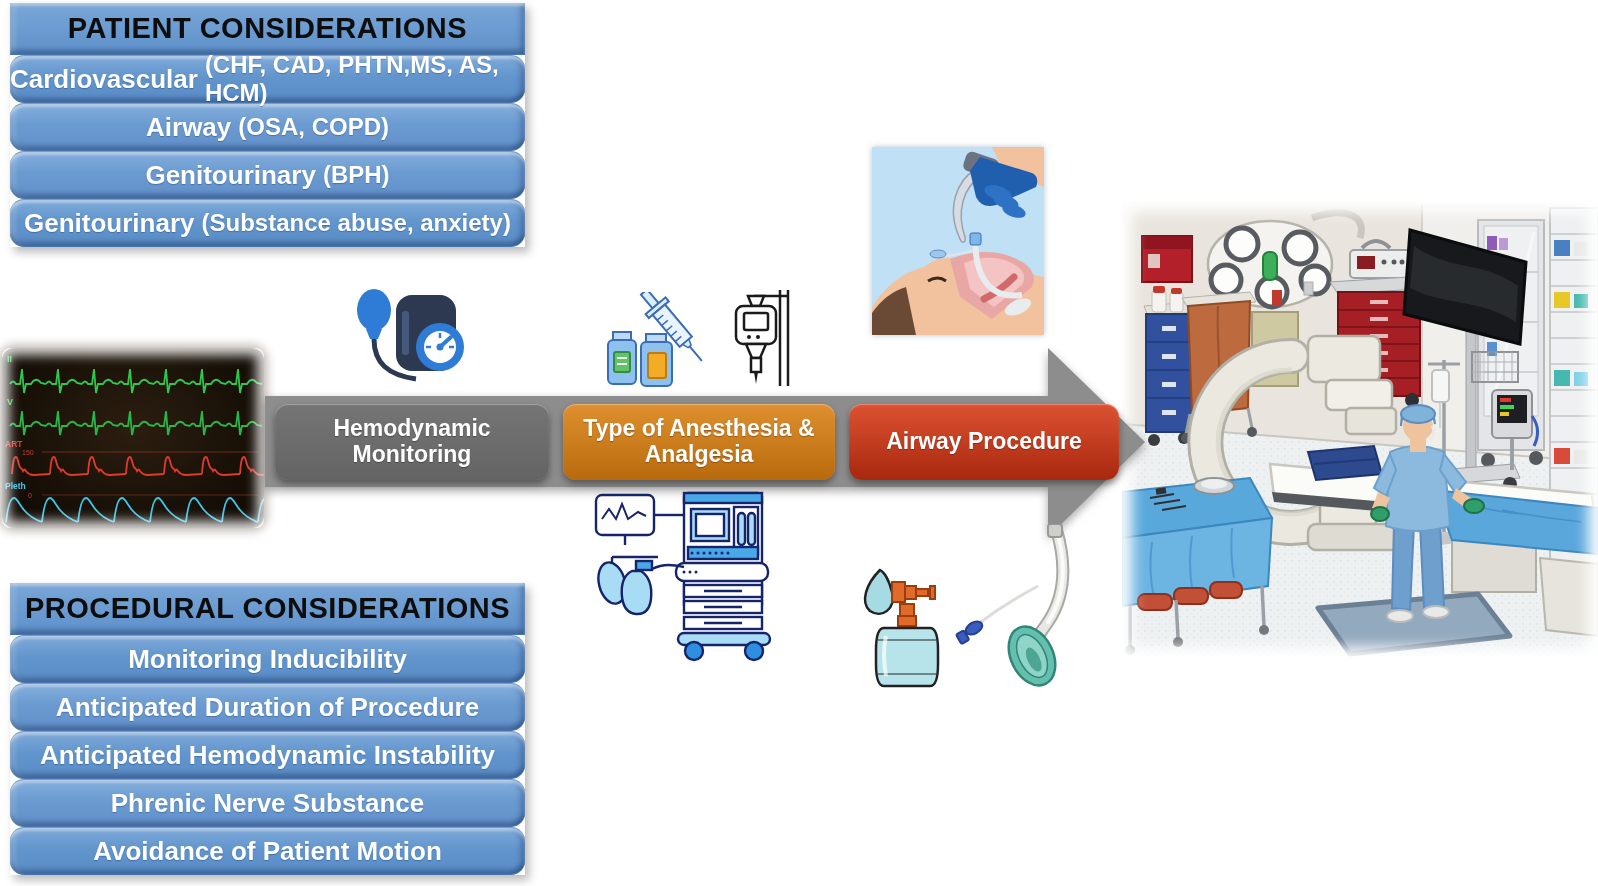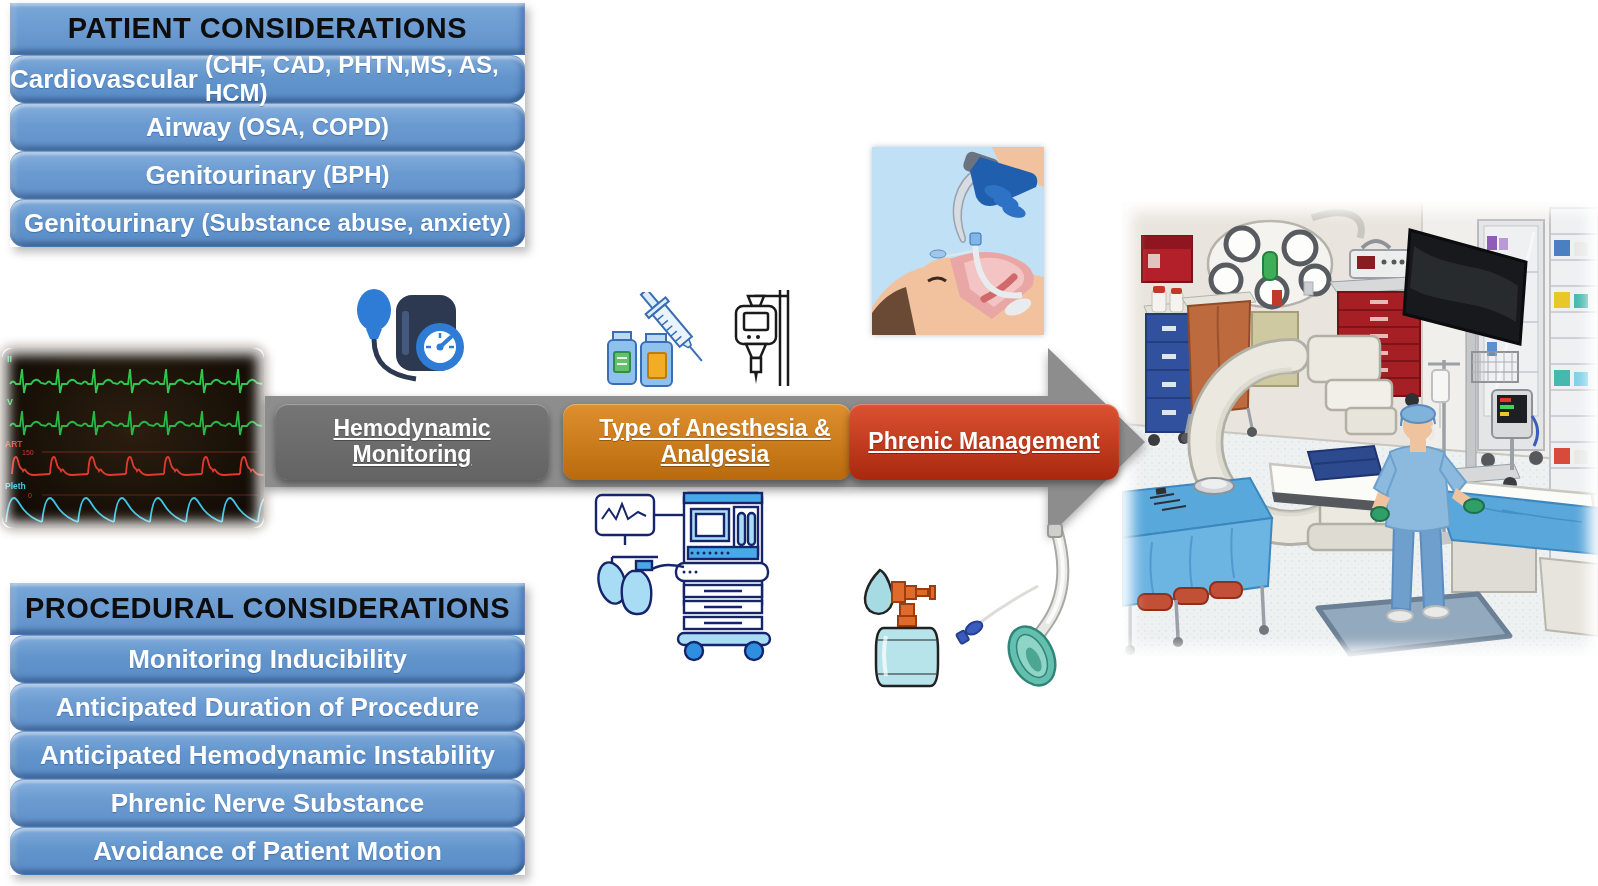--- a/index.html
+++ b/index.html
@@ -32,23 +32,23 @@
        background:radial-gradient(ellipse at 50% 45%,#2c1e10 0%,#1a1208 55%,#0d0804 100%);
        box-shadow:0 0 10px 3px rgba(70,50,30,.35);}
   .ecg-fade{left:2px;top:348px;width:262px;height:180px;border-radius:8px;pointer-events:none;
             box-shadow:inset 0 0 12px 7px rgba(255,255,255,.85);}
 
   
   .arrow-svg{left:260px;top:340px;}
   .step{position:absolute;top:404px;height:76px;border-radius:13px;display:flex;
         align-items:center;justify-content:center;color:#fff;font-size:23px;line-height:1.12;
         font-weight:600;text-align:center;box-shadow:0 4px 7px rgba(0,0,0,.38),
-        inset 0 1px 1px rgba(255,255,255,.35);text-shadow:0 1px 1px rgba(0,0,0,.3);text-decoration:underline;}
+        inset 0 1px 1px rgba(255,255,255,.35);text-shadow:0 1px 1px rgba(0,0,0,.3);}
   .step.gray{left:275px;width:274px;background:linear-gradient(180deg,#747574,#636463);}
-  .step.orange{left:563px;width:272px;background:linear-gradient(180deg,#df8f2e,#b96a0c);padding-left:16px;}
+  .step.orange{left:563px;width:272px;background:linear-gradient(180deg,#df8f2e,#b96a0c);}
   .step.red{left:849px;width:270px;background:linear-gradient(180deg,#dc5232,#a8280e);}
   .step span{display:block;max-width:240px;}
 
   
   .room-wrap{left:1122px;top:202px;width:476px;height:455px;}
   .room-fade{left:1122px;top:202px;width:476px;height:455px;pointer-events:none;
              box-shadow:inset 0 0 14px 10px rgba(255,255,255,.95);}
   .intub{left:872px;top:147px;width:172px;height:188px;box-shadow:0 0 6px rgba(120,140,160,.5);}
 </style>
 </head>
@@ -418,21 +418,21 @@
     <polygon points="5,56 788,56 788,8 885,102 788,197 788,147 5,147" fill="#8d8d8d"></polygon>
   </svg>
 
   <div class="step gray">
       <span>Hemodynamic Monitoring</span>
     </div>
   <div class="step orange">
       <span>Type of Anesthesia &amp; Analgesia</span>
     </div>
   <div class="step red">
-      <span>Phrenic Management</span>
+      <span>Airway Procedure</span>
     </div>
 
   <svg class="abs" style="left:338px;top:283px;" width="128" height="106" viewBox="0 0 128 106">
     <ellipse cx="36" cy="27" rx="17" ry="21" fill="#2f7cd6"></ellipse>
     <polygon points="28,46 44,46 40,56 32,56" fill="#2f7cd6"></polygon>
     <path d="M36,56 C 36,80 50,92 78,96" stroke="#2c3950" stroke-width="5" fill="none"></path>
     <rect x="58" y="12" width="60" height="76" rx="16" fill="#2c3950"></rect>
     <rect x="64" y="28" width="7" height="44" rx="3" fill="#45597e"></rect>
     <circle cx="102" cy="64" r="24" fill="#2f7cd6"></circle>
     <circle cx="102" cy="64" r="16" fill="#ffffff"></circle>

